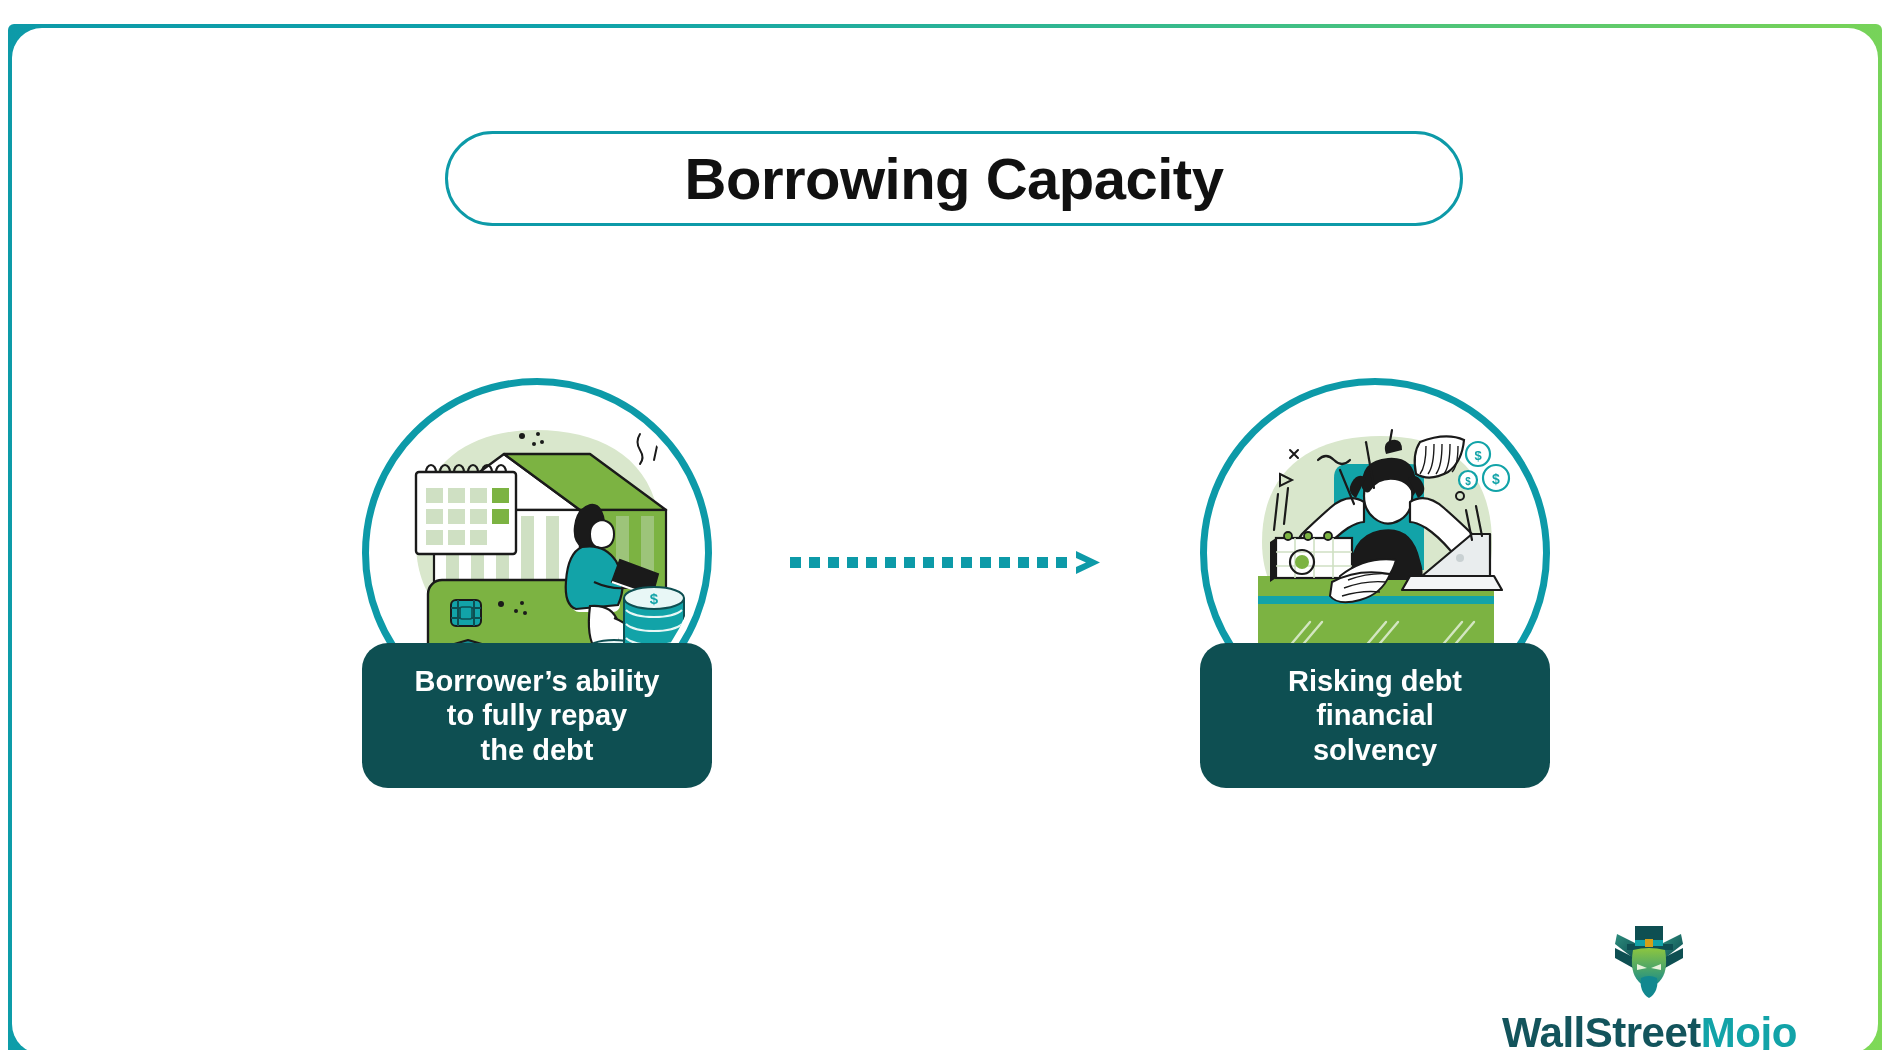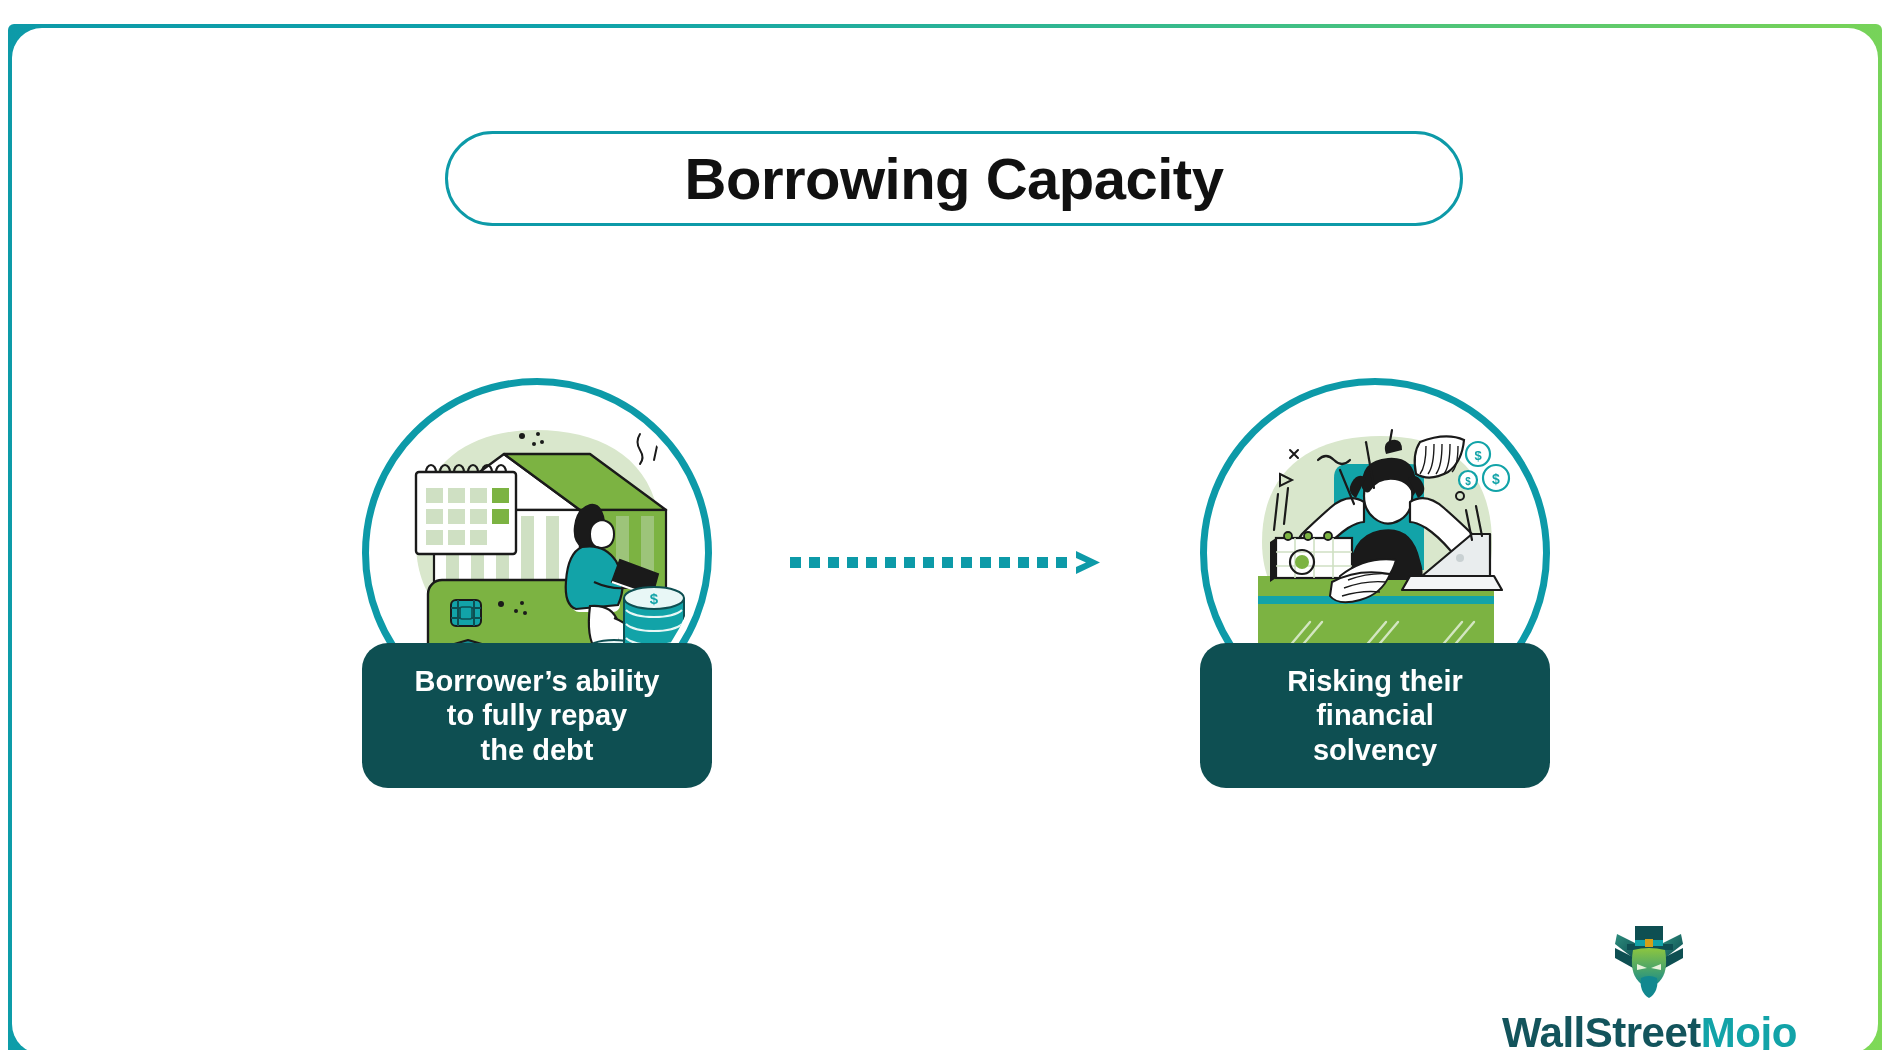--- a/index.html
+++ b/index.html
@@ -417,21 +417,21 @@
           <path d="M262 114 l6 30"></path>
         </g>
         <path d="M66 82 l12 6 l-12 6 z" fill="none" stroke="#1a1a1a" stroke-width="2"></path>
         <g stroke="#1a1a1a" stroke-width="2" stroke-linecap="round">
           <path d="M76 58 l8 8 M84 58 l-8 8"></path>
         </g>
         <circle cx="246" cy="104" r="4" fill="none" stroke="#1a1a1a" stroke-width="2"></circle>
       </svg>
     </div>
     <div class="node-card">
-      <span class="node-card-text">Risking their
+      <span class="node-card-text">Risking debt
 financial
 solvency</span>
     </div>
   </div>
 
   <div class="logo">
     <svg class="logo-mark" viewBox="0 0 72 80" xmlns="http://www.w3.org/2000/svg">
       <defs>
         <linearGradient id="bullFace" x1="0" y1="0" x2="0" y2="1">
           <stop offset="0%" stop-color="#8dc63f"></stop>

